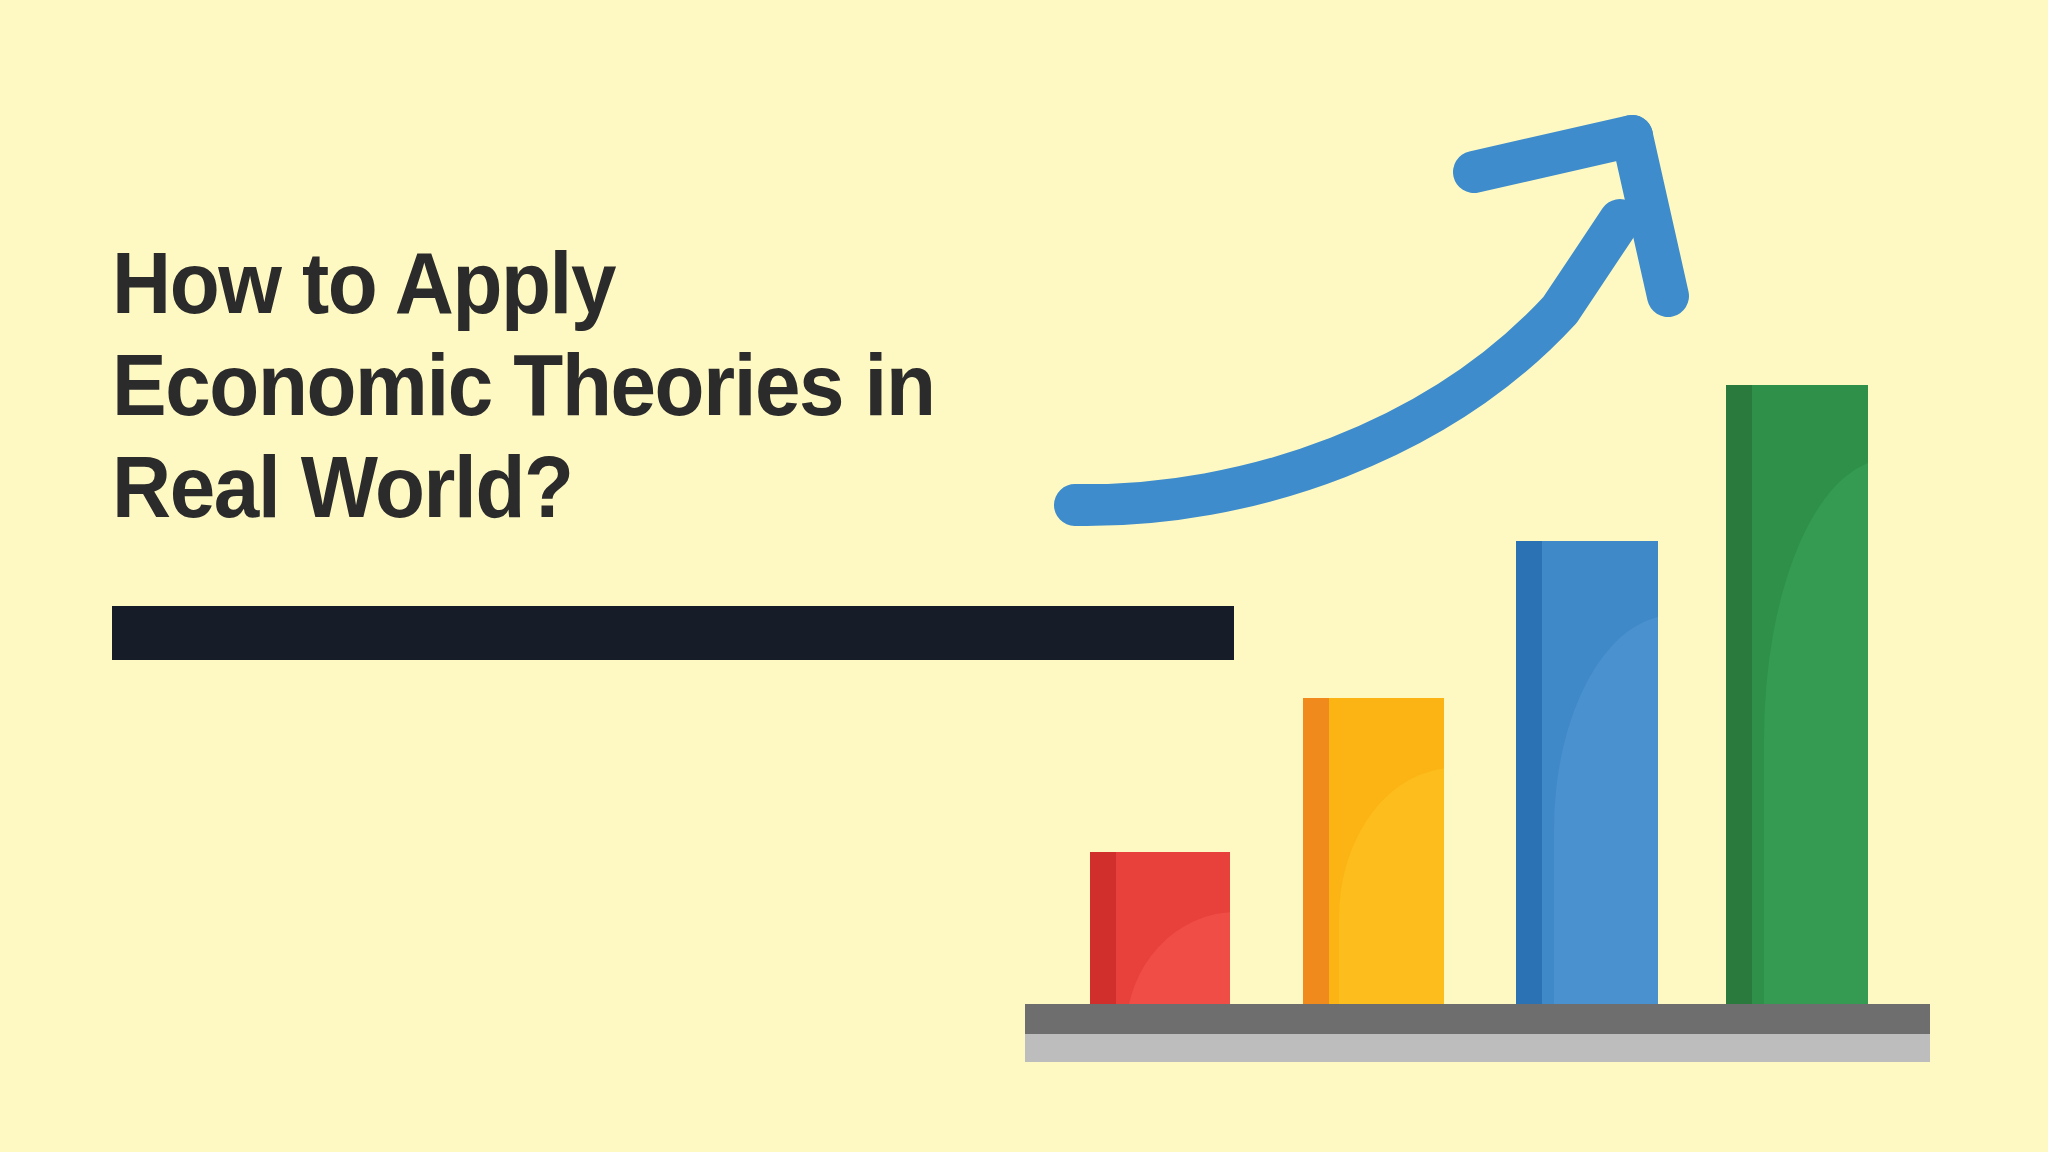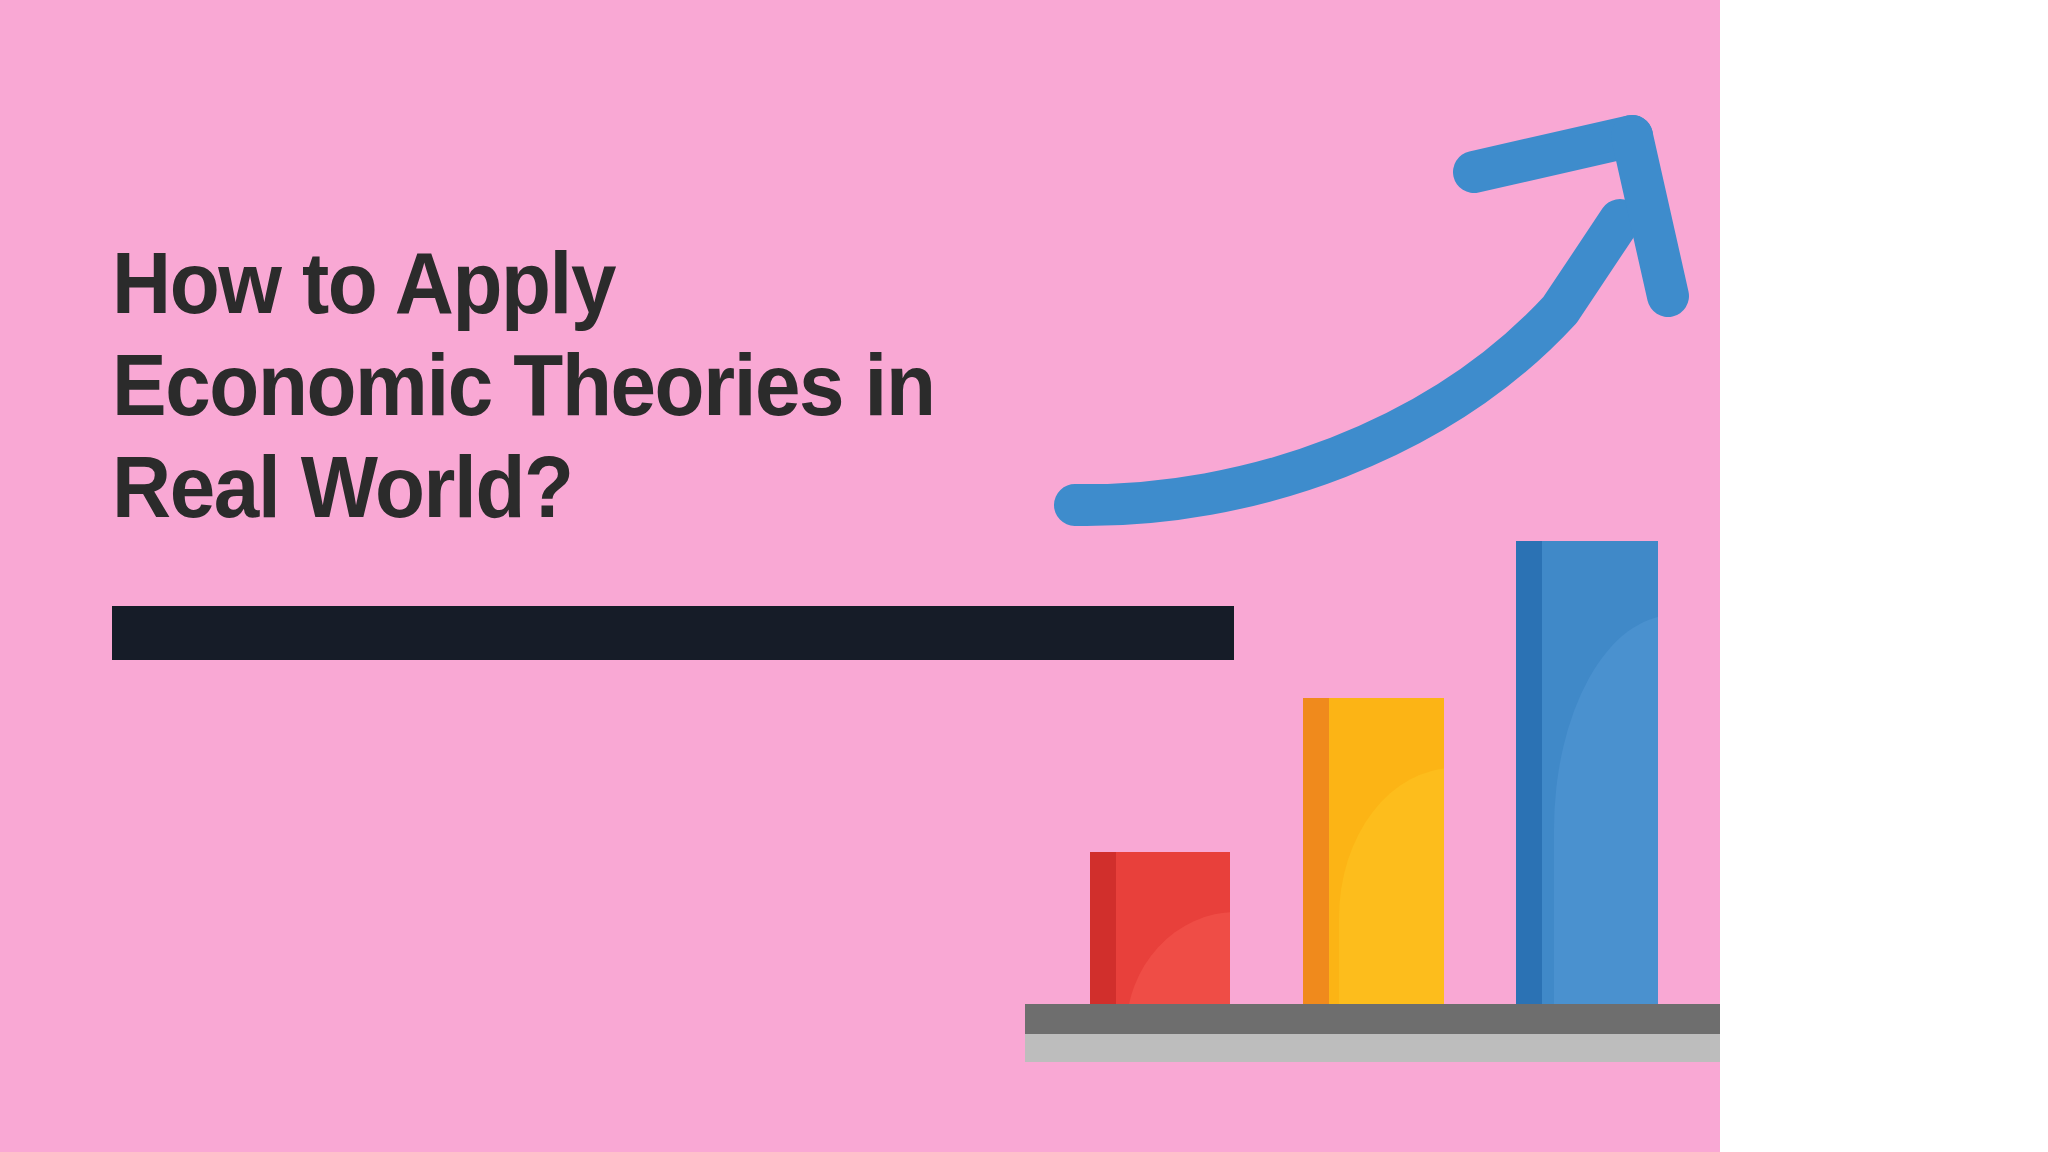--- a/index.html
+++ b/index.html
@@ -5,23 +5,23 @@
   html, body {
     margin: 0;
     padding: 0;
     background: #ffffff;
   }
   body {
     font-family: "Liberation Sans", sans-serif;
   }
   #canvas {
     position: relative;
-    width: 1720px;
+    width: 2048px;
     height: 1152px;
-    background: #f9a8d4;
+    background: #fef9c3;
     overflow: hidden;
   }
 
   
   #title-block {
     position: absolute;
     left: 112px;
     top: 232px;
     width: 1200px;
   }

